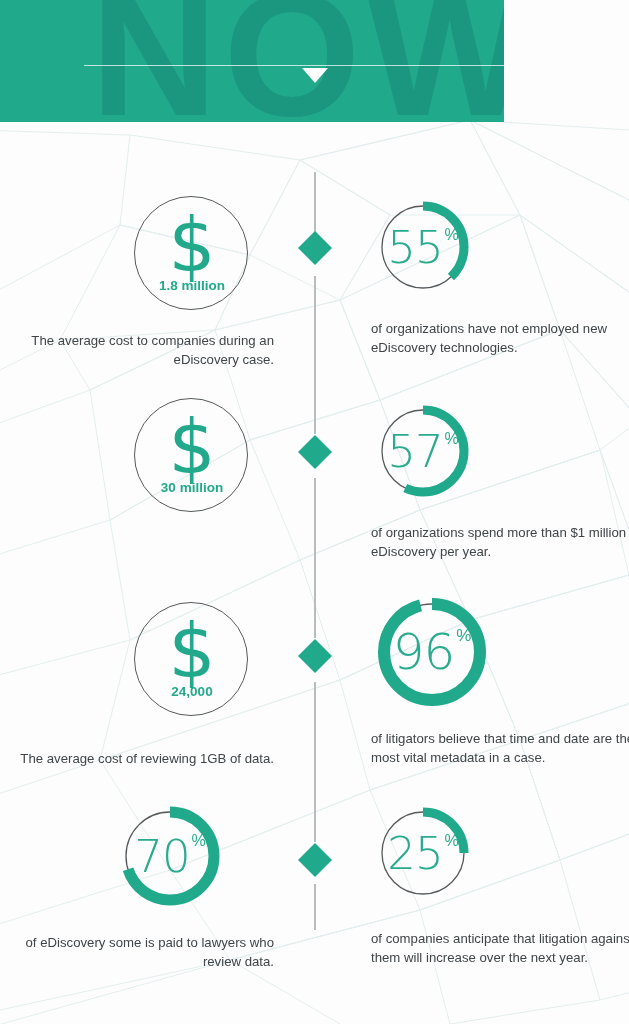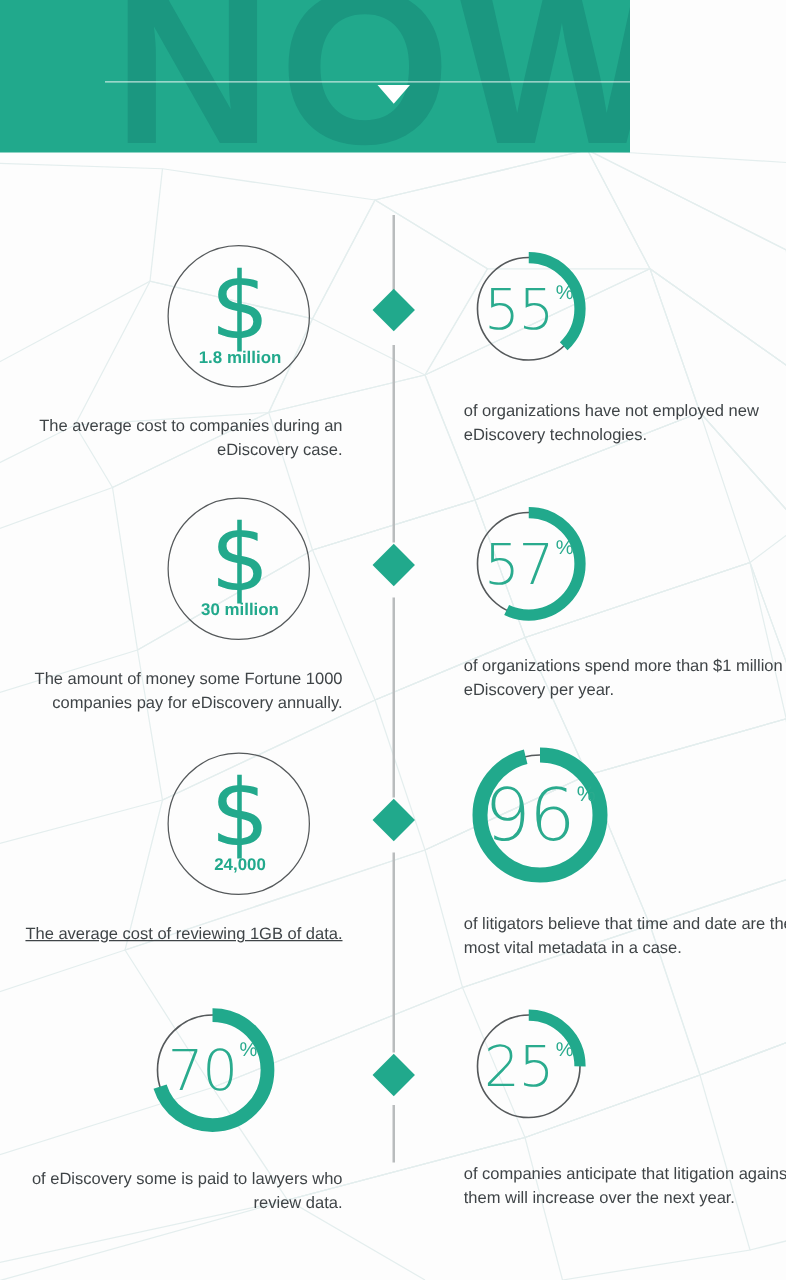--- a/index.html
+++ b/index.html
@@ -157,21 +157,21 @@
     justify-content: center;
   }
   .donut-num {
     font-size: 45px;
     line-height: 45px;
     color: #2aab8e;
     font-weight: 300;
     font-family: "DejaVu Sans", sans-serif;
     letter-spacing: -1px;
   }
-  .donut-num.big { font-size: 58px; line-height: 53px; }
+  .donut-num.big { font-size: 50px; line-height: 53px; }
   .donut-pct {
     font-size: 16px;
     color: #2aab8e;
     font-weight: 400;
     align-self: flex-start;
     margin-top: 26px;
     margin-left: 2px;
   }
   .donut-pct.big { margin-top: 30px; font-size: 17px; }
 </style>
@@ -262,21 +262,20 @@
       </div>
     </div>
     <div class="caption" style="margin-top:26px;">of organizations have not employed new eDiscovery technologies.</div>
   </div>
 
   <div class="cell left" style="top:398px;">
     <div class="medallion">
       <div class="dollar">$</div>
       <div class="amount">30 million</div>
     </div>
-    <div class="caption" style="margin-top:22px;">The amount of money some Fortune 1000 companies pay for eDiscovery annually.</div>
   </div>
 
   <div class="cell right" style="top:404px;">
     <div class="donut" style="width:94px;height:94px;">
       <svg width="94" height="94" viewBox="0 0 94 94">
         <circle cx="47" cy="47" r="41" fill="none" stroke="#55595b" stroke-width="1.3"></circle>
         <circle cx="47" cy="47" r="41" fill="none" stroke="#21a98c" stroke-width="9" stroke-linecap="butt" stroke-dasharray="146.9 210.6" transform="rotate(-90 47 47)"></circle>
       </svg>
       <div class="donut-label">
         <span class="donut-num">57</span>
@@ -284,21 +283,21 @@
       </div>
     </div>
     <div class="caption" style="margin-top:26px;">of organizations spend more than $1 million on eDiscovery per year.</div>
   </div>
 
   <div class="cell left" style="top:602px;">
     <div class="medallion">
       <div class="dollar">$</div>
       <div class="amount">24,000</div>
     </div>
-    <div class="caption" style="margin-top:22px;text-decoration:underline;">The average cost of reviewing 1GB of data.</div>
+    <div class="caption" style="margin-top:34px;">The average cost of reviewing 1GB of data.</div>
   </div>
 
   <div class="cell right" style="top:596px;">
     <div class="donut" style="width:112px;height:112px;">
       <svg width="112" height="112" viewBox="0 0 112 112">
         <circle cx="56" cy="56" r="48" fill="none" stroke="#55595b" stroke-width="1.3"></circle>
         <circle cx="56" cy="56" r="48" fill="none" stroke="#21a98c" stroke-width="12" stroke-linecap="butt" stroke-dasharray="289.5 12.1" transform="rotate(-90 56 56)"></circle>
       </svg>
       <div class="donut-label">
         <span class="donut-num big">96</span>

